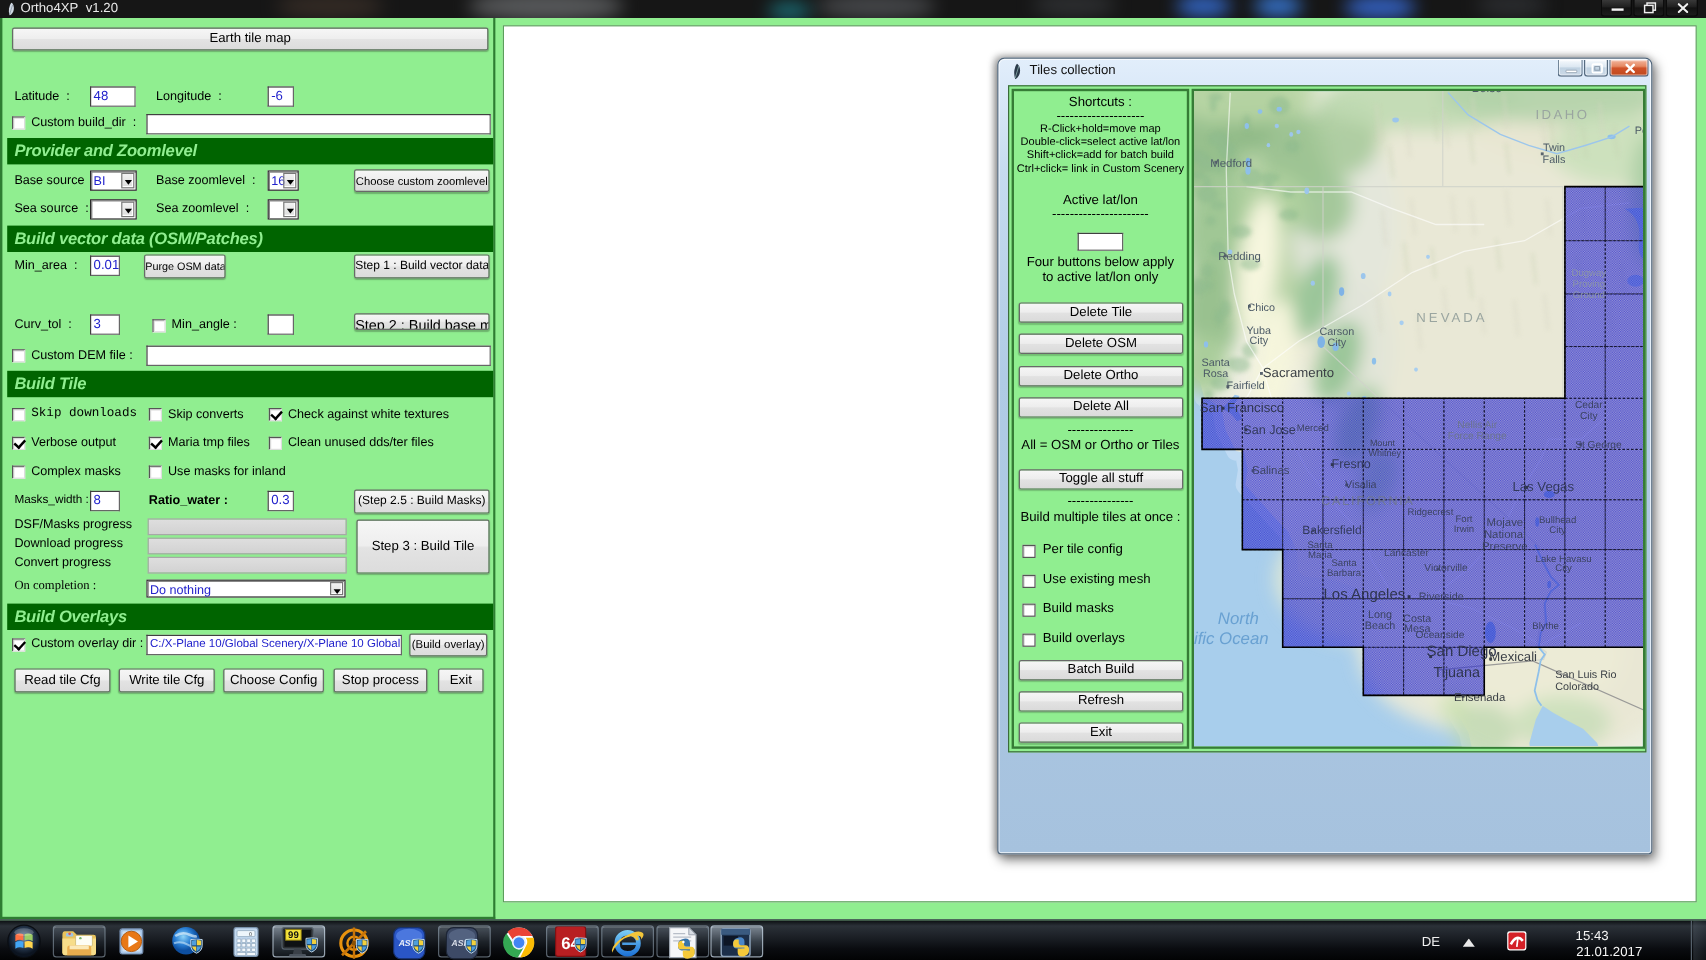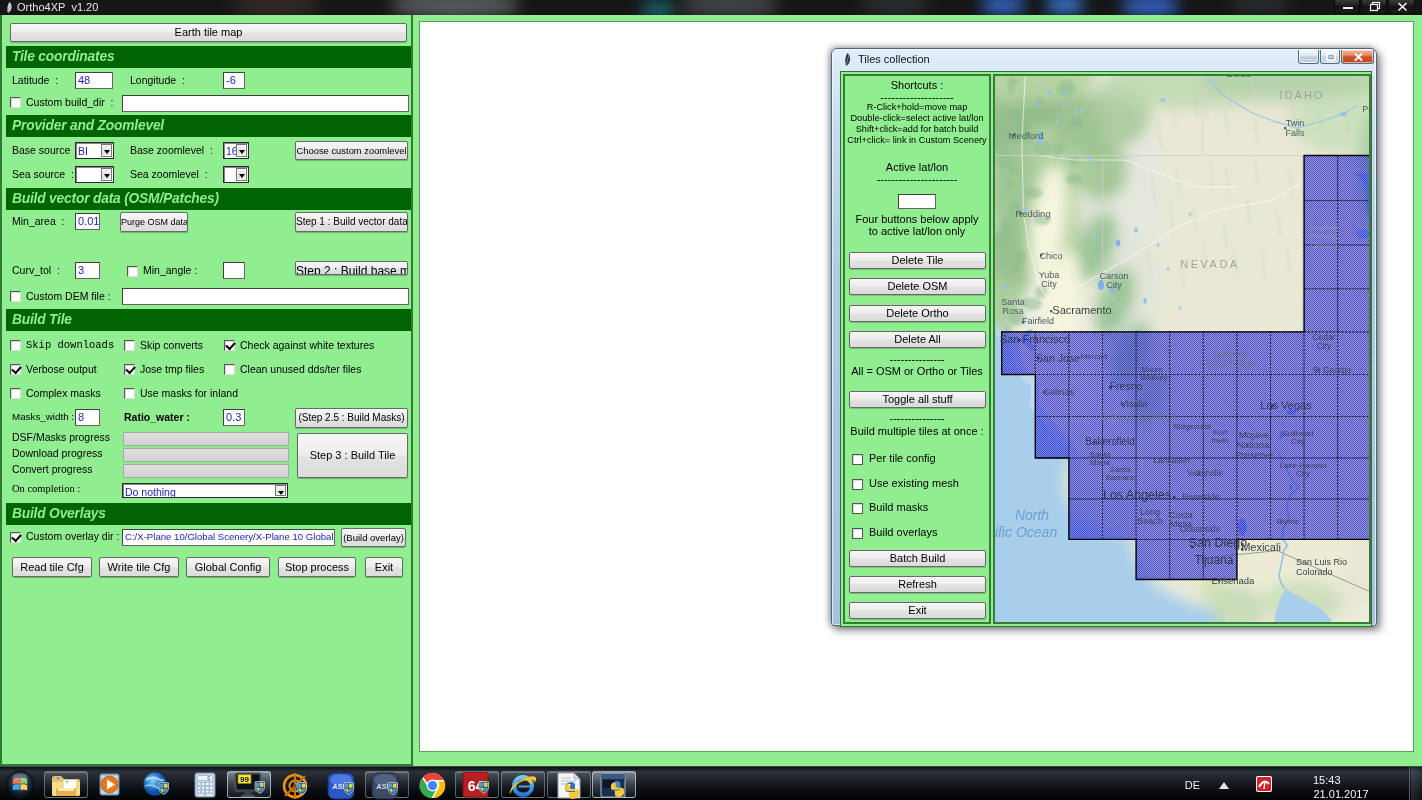--- a/index.html
+++ b/index.html
@@ -14,21 +14,21 @@
 .lbl{position:absolute;font-size:10.5px;color:#000;white-space:nowrap}
 .ent{position:absolute;background:#fff;border:1px solid #666;border-top-color:#404040;border-left-color:#404040;font-size:11px;color:#2222cc;padding:1px 2px;white-space:nowrap;overflow:hidden}
 .btn{position:absolute;background:linear-gradient(#f6f6f6,#eee 48%,#e3e3e3 52%,#dcdcdc);border:1px solid #696969;border-radius:2px;font-size:11px;color:#000;text-align:center;box-shadow:0 1px 1px rgba(0,0,0,.25);white-space:nowrap;overflow:hidden}
 .cb{position:absolute;width:11px;height:11px;background:#fff;border:1px solid #555;border-bottom-color:#ddd;border-right-color:#ddd;box-shadow:inset 1px 1px 0 rgba(0,0,0,.15)}
 .cb.ck::after{content:"";position:absolute;left:1px;top:1px;width:7px;height:4px;border-left:2px solid #000;border-bottom:2px solid #000;transform:rotate(-48deg)}
 .combo{position:absolute;background:#fff;border:1px solid #2a2a2a;box-shadow:inset 1px 1px 0 #888}
 .combo .val{position:absolute;left:2px;top:2px;font-size:10.5px;color:#2222cc;white-space:nowrap}
 .combo .da{position:absolute;right:1px;top:1px;bottom:1px;width:11px;background:linear-gradient(#f2f2f2,#ddd);border:1px solid #777;box-shadow:inset -1px -1px 0 #fff}
 .combo .da::after{content:"";position:absolute;left:2px;top:5px;border:3.5px solid transparent;border-top:4.5px solid #000}
 .pbar{position:absolute;left:121px;width:166px;height:14px;background:linear-gradient(#dedede,#d2d2d2);border:1px solid #a8a8a8}
-#popup{left:831px;top:48px;width:546px;height:578px;background:linear-gradient(#e2eefb,#c6dbf0 14%,#b0cbe5 40%,#a6c2de);border:1px solid #50657a;border-radius:6px 6px 3px 3px;box-shadow:inset 0 0 0 1px rgba(255,255,255,.65),3px 4px 9px rgba(0,0,0,.5),-2px -1px 6px rgba(0,0,0,.35)}
+#popup{left:831px;top:48px;width:546px;height:664px;background:linear-gradient(#e2eefb,#c6dbf0 14%,#b0cbe5 40%,#a6c2de);border:1px solid #50657a;border-radius:6px 6px 3px 3px;box-shadow:inset 0 0 0 1px rgba(255,255,255,.65),3px 4px 9px rgba(0,0,0,.5),-2px -1px 6px rgba(0,0,0,.35)}
 #ptitle{position:absolute;left:26px;top:4px;font-size:11px;color:#111}
 .pcap{position:absolute;top:1px;height:14px;border:1px solid #566b80;border-top:none;border-radius:0 0 3px 3px;background:linear-gradient(#f4f9fd,#dde8f2 42%,#c0d2e2 52%,#ccd9e6);box-shadow:inset 0 0 0 1px rgba(255,255,255,.55)}
 .pcap.close{background:linear-gradient(#f2b49c,#e68a64 40%,#d05229 52%,#c04a1e);}
 #pclient{position:absolute;left:8px;top:22px;width:532px;height:556px;background:#90ee90;border:1px solid #3a6b3a}
 #sidebar{position:absolute;left:2px;top:2px;width:148px;height:550px;border:2px solid #367c36;background:#90ee90}
 .sd{position:absolute;left:0;width:144px;text-align:center;font-size:11px;color:#000;white-space:nowrap}
 .sbtn{position:absolute;left:4px;width:137px;height:17px;background:linear-gradient(#f6f6f6,#ededed 48%,#e2e2e2 52%,#dadada);border:1px solid #696969;border-radius:2px;font-size:11px;text-align:center;line-height:15px;box-shadow:0 1px 1px rgba(0,0,0,.2)}
 .scb{position:absolute;left:7px;width:11px;height:11px;background:#fff;border:1px solid #555;box-shadow:inset 1px 1px 0 rgba(0,0,0,.15)}
 .sdl{position:absolute;left:24px;font-size:11px;white-space:nowrap}
 #mapframe{position:absolute;left:152px;top:2px;width:378px;height:550px;border:2px solid #367c36;background:#90ee90;padding:2px}
@@ -64,21 +64,20 @@
       </svg></div>
 <div class="capbtn" style="left:1388px;width:27px"><svg width="27" height="13">
         <g stroke="#f2f2f2" stroke-width="1.7" stroke-linecap="round">
           <line x1="10" y1="3.5" x2="17" y2="10"></line>
           <line x1="17" y1="3.5" x2="10" y2="10"></line>
         </g>
       </svg></div>
 </div>
 <div id="leftpane" class="abs">
 <div class="btn" style="left:8px;top:8px;width:397px;height:19px;line-height:17px;font-size:11px">Earth tile map</div>
-<div class="hdr" style="top:31px">Tile coordinates</div>
 <div class="lbl" style="left:10px;top:59px;">Latitude&nbsp;&nbsp;:</div>
 <div class="ent" style="left:73px;top:57px;width:38px;height:17px;font-size:11px">48</div>
 <div class="lbl" style="left:128px;top:59px;">Longitude&nbsp;&nbsp;:</div>
 <div class="ent" style="left:221px;top:57px;width:22px;height:17px;font-size:11px">-6</div>
 <div class="cb" style="left:8px;top:82px"></div>
 <div class="lbl" style="left:24px;top:81px;">Custom build_dir&nbsp;&nbsp;:</div>
 <div class="ent" style="left:120px;top:80px;width:287px;height:17px;font-size:11px"></div>
 <div class="hdr" style="top:100px">Provider and Zoomlevel</div>
 <div class="lbl" style="left:10px;top:129px;">Base source&nbsp;&nbsp;:</div>
 <div class="combo" style="left:73px;top:127px;width:39px;height:17px">
@@ -118,21 +117,21 @@
 <div class="hdr" style="top:294px">Build Tile</div>
 <div class="cb" style="left:8px;top:325px"></div>
 <div class="lbl" style="left:24px;top:324px;font-family:Liberation Mono, monospace;">Skip downloads</div>
 <div class="cb" style="left:122px;top:325px"></div>
 <div class="lbl" style="left:138px;top:324px;">Skip converts</div>
 <div class="cb ck" style="left:222px;top:325px"></div>
 <div class="lbl" style="left:238px;top:324px;">Check against white textures</div>
 <div class="cb ck" style="left:8px;top:349px"></div>
 <div class="lbl" style="left:24px;top:348px;">Verbose output</div>
 <div class="cb ck" style="left:122px;top:349px"></div>
-<div class="lbl" style="left:138px;top:348px;">Jose tmp files</div>
+<div class="lbl" style="left:138px;top:348px;">Maria tmp files</div>
 <div class="cb" style="left:222px;top:349px"></div>
 <div class="lbl" style="left:238px;top:348px;">Clean unused dds/ter files</div>
 <div class="cb" style="left:8px;top:373px"></div>
 <div class="lbl" style="left:24px;top:372px;">Complex masks</div>
 <div class="cb" style="left:122px;top:373px"></div>
 <div class="lbl" style="left:138px;top:372px;">Use masks for inland</div>
 <div class="lbl" style="left:10px;top:396px;font-size:9.8px">Masks_width :</div>
 <div class="ent" style="left:73px;top:394px;width:25px;height:17px;font-size:11px">8</div>
 <div class="lbl" style="left:122px;top:396px;font-weight:bold;">Ratio_water :</div>
 <div class="ent" style="left:221px;top:394px;width:22px;height:17px;font-size:11px">0.3</div>
@@ -149,21 +148,21 @@
       <div class="val">Do nothing</div>
       <div class="da"></div>
     </div>
 <div class="hdr" style="top:488px">Build Overlays</div>
 <div class="cb ck" style="left:8px;top:517px"></div>
 <div class="lbl" style="left:24px;top:515px;">Custom overlay dir :</div>
 <div class="ent" style="left:120px;top:514px;width:213px;height:17px;font-size:9.6px">C:/X-Plane 10/Global Scenery/X-Plane 10 Global Scene</div>
 <div class="btn" style="left:339px;top:513px;width:65px;height:19px;line-height:17px;font-size:9.5px">(Build overlay)</div>
 <div class="btn" style="left:10px;top:542px;width:80px;height:20px;line-height:18px;font-size:11px">Read tile Cfg</div>
 <div class="btn" style="left:97px;top:542px;width:80px;height:20px;line-height:18px;font-size:11px">Write tile Cfg</div>
-<div class="btn" style="left:184px;top:542px;width:84px;height:20px;line-height:18px;font-size:11px">Global Config</div>
+<div class="btn" style="left:184px;top:542px;width:84px;height:20px;line-height:18px;font-size:11px">Choose Config</div>
 <div class="btn" style="left:276px;top:542px;width:78px;height:20px;line-height:18px;font-size:11px">Stop process</div>
 <div class="btn" style="left:363px;top:542px;width:38px;height:20px;line-height:18px;font-size:11px">Exit</div>
 </div>
 <div id="rightframe" class="abs">
     <div id="canvas"></div>
   </div>
 <div id="popup" class="abs">
 <svg style="position:absolute;left:10px;top:4px" width="11" height="13" viewBox="0 0 11 13">
       <path d="M5.5,0 Q8.5,2.5 8,7 Q7.5,11 4,13 Q2.8,9 3.3,5.5 Q3.8,2 5.5,0 Z" fill="#2a3a4a"></path>
       <line x1="4" y1="12" x2="7" y2="2" stroke="#8aa" stroke-width="0.7"></line>

